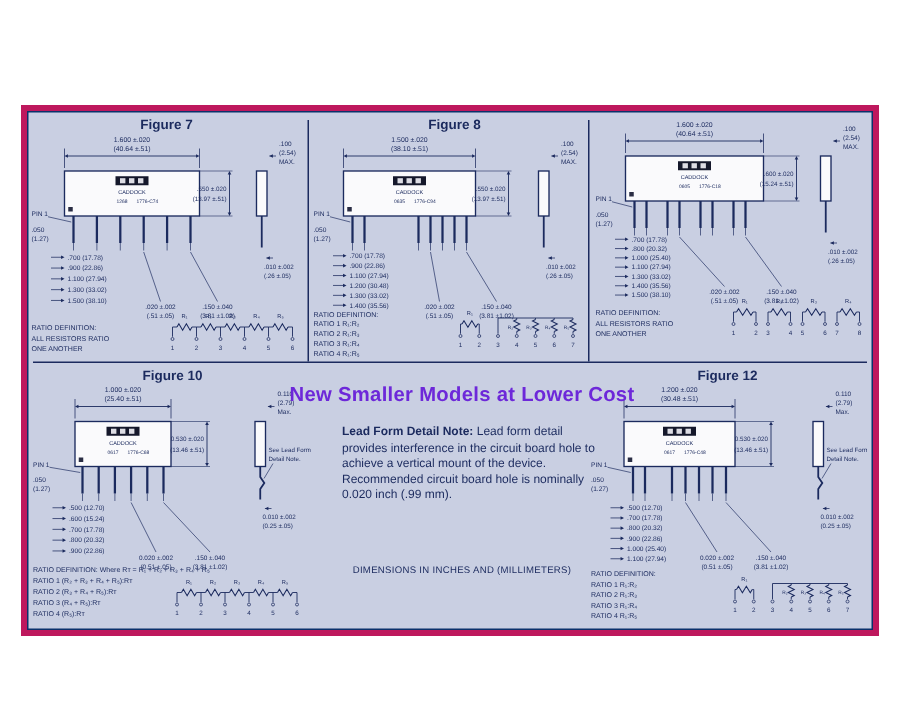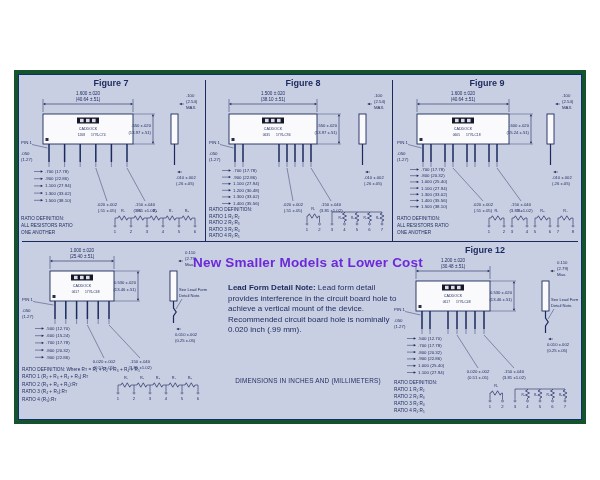--- a/index.html
+++ b/index.html
@@ -1,19 +1,19 @@
 <!DOCTYPE html>
 <html><head>
 <meta charset="utf-8">
 <style>
   html,body{margin:0;padding:0;}
   body{width:600px;height:480px;background:#ffffff;position:relative;
        font-family:"Liberation Sans",sans-serif;color:#1b2a5e;}
   .panel{position:absolute;left:14px;top:70px;width:564px;height:346px;
-         background:#c9cfe2;border:4px solid #14532d;box-shadow:inset 0 0 0 1px #0b316b;}
+         background:#c9cfe2;border:4px solid #be185d;box-shadow:inset 0 0 0 1px #0b316b;}
   .vdiv{position:absolute;width:1px;top:6px;height:161px;background:#1b2a5e;}
   .hdiv{position:absolute;left:4px;right:4px;top:167px;height:1px;background:#1b2a5e;}
   .fig{position:absolute;}
   .figtitle{font-size:9px;font-weight:bold;text-align:center;color:#1b2a5e;height:10px;line-height:10px;}
   .fig svg{display:block;}
   .banner{position:absolute;left:165px;top:181px;width:250px;text-align:center;
           font-size:13.5px;font-weight:bold;color:#6d28d9;letter-spacing:.2px;}
   .note{position:absolute;left:210px;top:209px;width:170px;font-size:8px;line-height:10.5px;color:#1b2a5e;}
   .note b{font-weight:bold;}
   .dimnote{position:absolute;left:198px;top:303px;width:184px;text-align:center;
@@ -262,21 +262,20 @@
         <text x="160" y="131" font-size="3.2" text-anchor="end" fill="#1b2a5e" font-family="&quot;Liberation Sans&quot;,sans-serif">R₄</text>
         <line x1="175" y1="124" x2="175" y2="125" stroke="#1b2a5e" stroke-width="0.6"></line>
         <path d="M175,125 l-2,1 l4,2 l-4,2 l4,2 l-2,1" stroke="#1b2a5e" stroke-width="0.7" fill="none"></path>
         <line x1="175" y1="133" x2="175" y2="134.5" stroke="#1b2a5e" stroke-width="0.6"></line>
         <circle cx="175" cy="136" r="1" fill="none" stroke="#1b2a5e" stroke-width="0.5"></circle>
         <text x="175" y="143" font-size="4.2" text-anchor="middle" fill="#1b2a5e" font-family="&quot;Liberation Sans&quot;,sans-serif">7</text>
         <text x="172.5" y="131" font-size="3.2" text-anchor="end" fill="#1b2a5e" font-family="&quot;Liberation Sans&quot;,sans-serif">R₅</text>
       </svg>
   </div>
   <div class="fig" style="left:377px;top:4px;width:184px">
-    <div class="figtitle">Figure 9</div>
     <svg id="svg2" width="184" height="150" viewBox="0 0 184 150">
         <line x1="22" y1="11" x2="22" y2="24" stroke="#1b2a5e" stroke-width="0.5"></line>
         <line x1="114" y1="11" x2="114" y2="24" stroke="#1b2a5e" stroke-width="0.5"></line>
         <line x1="24" y1="16" x2="112" y2="16" stroke="#1b2a5e" stroke-width="0.6"></line>
         <polygon points="22,16 24.3,14.8 24.3,17.2" fill="#1b2a5e"></polygon>
         <polygon points="114,16 111.7,14.8 111.7,17.2" fill="#1b2a5e"></polygon>
         <text x="68" y="6.5" font-size="4.6" text-anchor="middle" fill="#1b2a5e" font-family="&quot;Liberation Sans&quot;,sans-serif">1.600 ±.020</text>
         <text x="68" y="12.5" font-size="4.6" text-anchor="middle" fill="#1b2a5e" font-family="&quot;Liberation Sans&quot;,sans-serif">(40.64 ±.51)</text>
         <rect x="22" y="26" width="92" height="30" fill="#fafafc" stroke="#1b2a5e" stroke-width="0.9"></rect>
         <rect x="57" y="29.5" width="22" height="6" fill="#15182b" stroke="none" stroke-width="0"></rect>
@@ -392,20 +391,21 @@
         <line x1="163" y1="130" x2="163" y2="136.5" stroke="#1b2a5e" stroke-width="0.6"></line>
         <circle cx="163" cy="138" r="1" fill="none" stroke="#1b2a5e" stroke-width="0.5"></circle>
         <text x="163" y="145" font-size="4.2" text-anchor="middle" fill="#1b2a5e" font-family="&quot;Liberation Sans&quot;,sans-serif">7</text>
         <line x1="178" y1="130" x2="178" y2="136.5" stroke="#1b2a5e" stroke-width="0.6"></line>
         <circle cx="178" cy="138" r="1" fill="none" stroke="#1b2a5e" stroke-width="0.5"></circle>
         <text x="178" y="145" font-size="4.2" text-anchor="middle" fill="#1b2a5e" font-family="&quot;Liberation Sans&quot;,sans-serif">8</text>
       </svg>
   </div>
 
   <div class="fig" style="left:2px;top:171px;width:190px">
+    <div class="figtitle">Figure 10</div>
     <svg id="svg3" width="190" height="162" viewBox="0 0 190 162">
         <line x1="30" y1="11" x2="30" y2="24" stroke="#1b2a5e" stroke-width="0.5"></line>
         <line x1="94" y1="11" x2="94" y2="24" stroke="#1b2a5e" stroke-width="0.5"></line>
         <line x1="32" y1="16" x2="92" y2="16" stroke="#1b2a5e" stroke-width="0.6"></line>
         <polygon points="30,16 32.3,14.8 32.3,17.2" fill="#1b2a5e"></polygon>
         <polygon points="94,16 91.7,14.8 91.7,17.2" fill="#1b2a5e"></polygon>
         <text x="62" y="6.5" font-size="4.6" text-anchor="middle" fill="#1b2a5e" font-family="&quot;Liberation Sans&quot;,sans-serif">1.000 ±.020</text>
         <text x="62" y="12.5" font-size="4.6" text-anchor="middle" fill="#1b2a5e" font-family="&quot;Liberation Sans&quot;,sans-serif">(25.40 ±.51)</text>
         <rect x="30" y="26" width="64" height="30" fill="#fafafc" stroke="#1b2a5e" stroke-width="0.9"></rect>
         <rect x="51" y="29.5" width="22" height="6" fill="#15182b" stroke="none" stroke-width="0"></rect>

